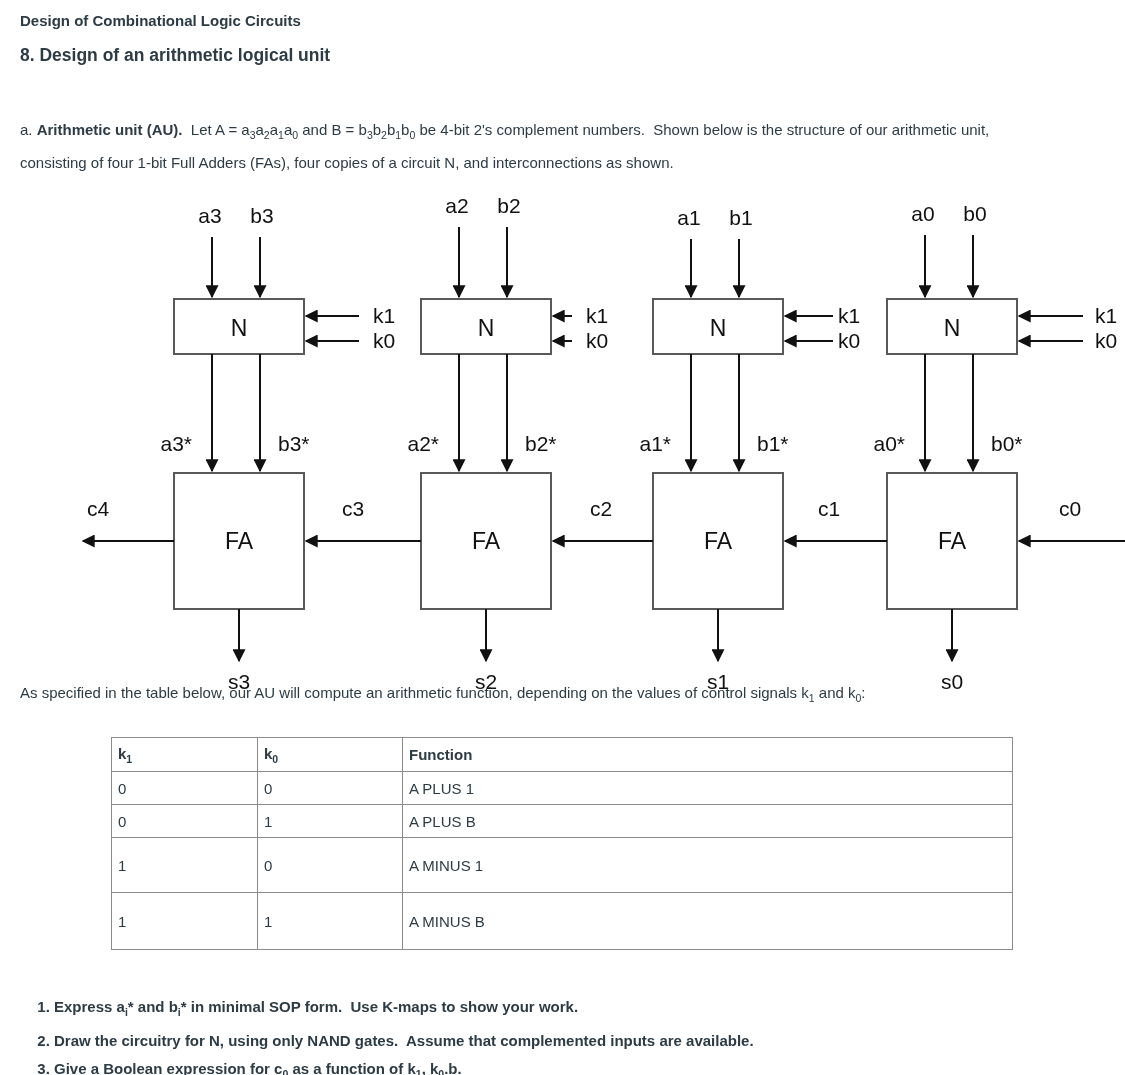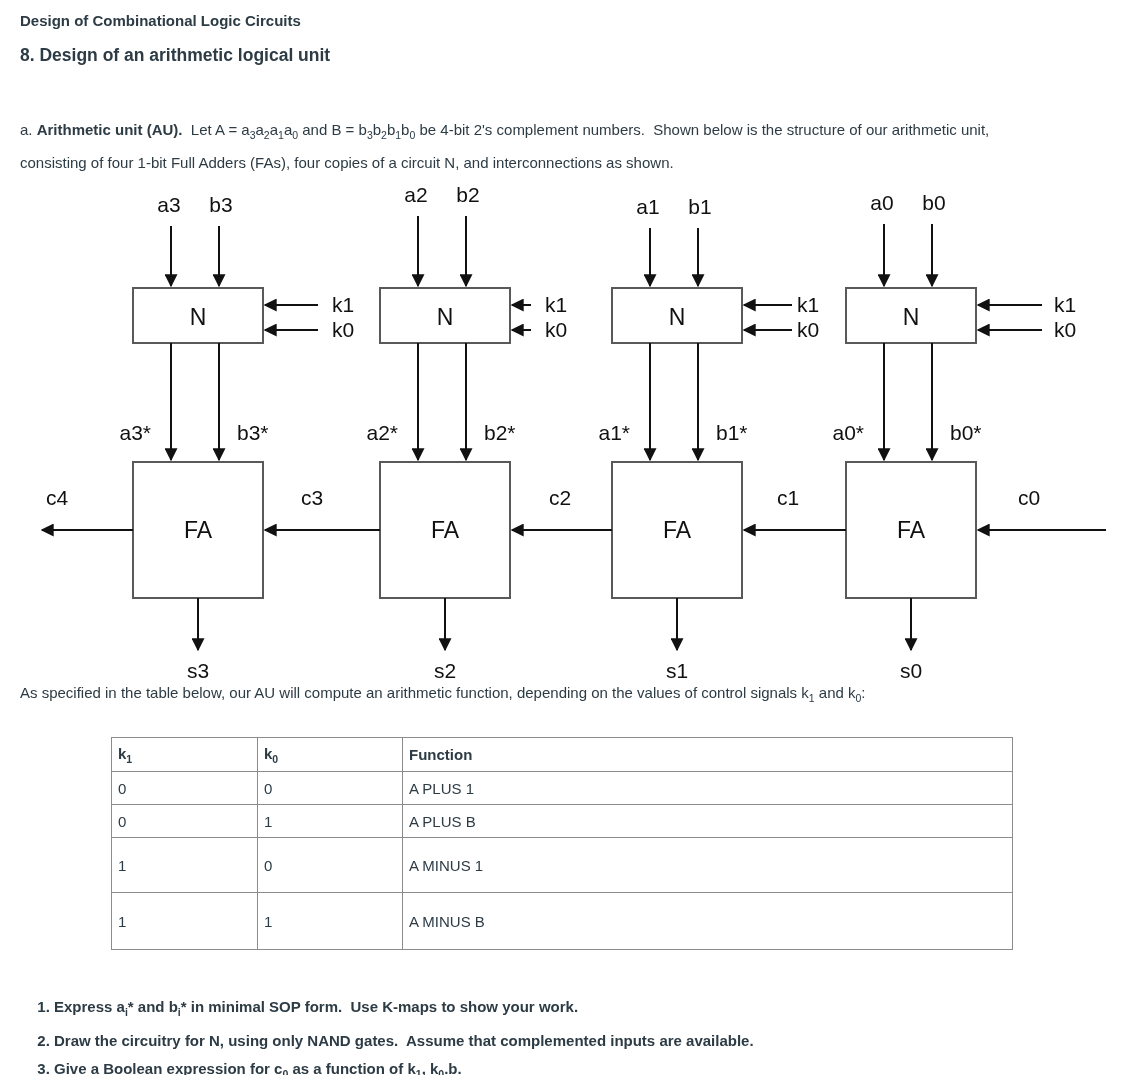--- a/index.html
+++ b/index.html
@@ -39,21 +39,21 @@
   
   ol.tasks {
     font-size: 15px;
     font-weight: 700;
     margin: 0 0 0 2px;
     padding-left: 32px;
   }
   ol.tasks li { line-height: 17px; margin-bottom: 11px; }
 
   
-  .diagram-wrap { position: absolute; left: 0; top: 185px; width: 1125px; height: 500px; }
+  .diagram-wrap { position: absolute; left: 0; top: 196px; width: 1125px; height: 500px; padding-left: 41px; }
   .diagram-wrap svg { display: block; }
   .diagram-wrap text {
     font-family: "Liberation Sans", sans-serif;
     fill: #111111;
   }
 </style>
 </head>
 <body>
 
 <div class="page">

